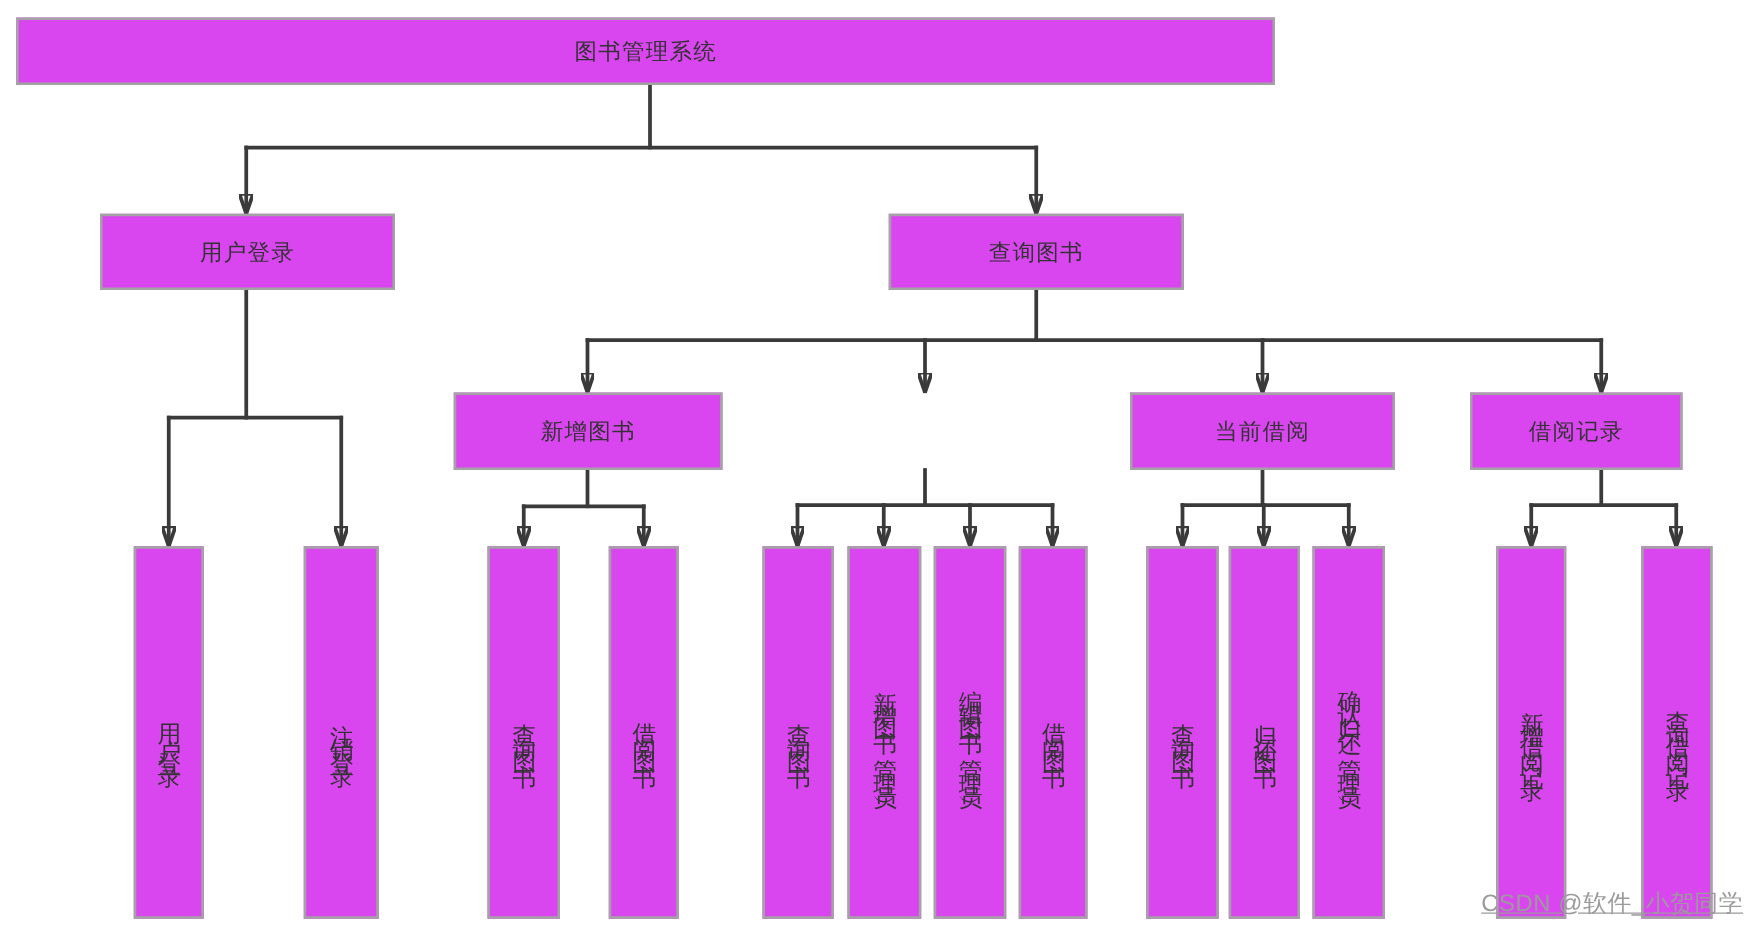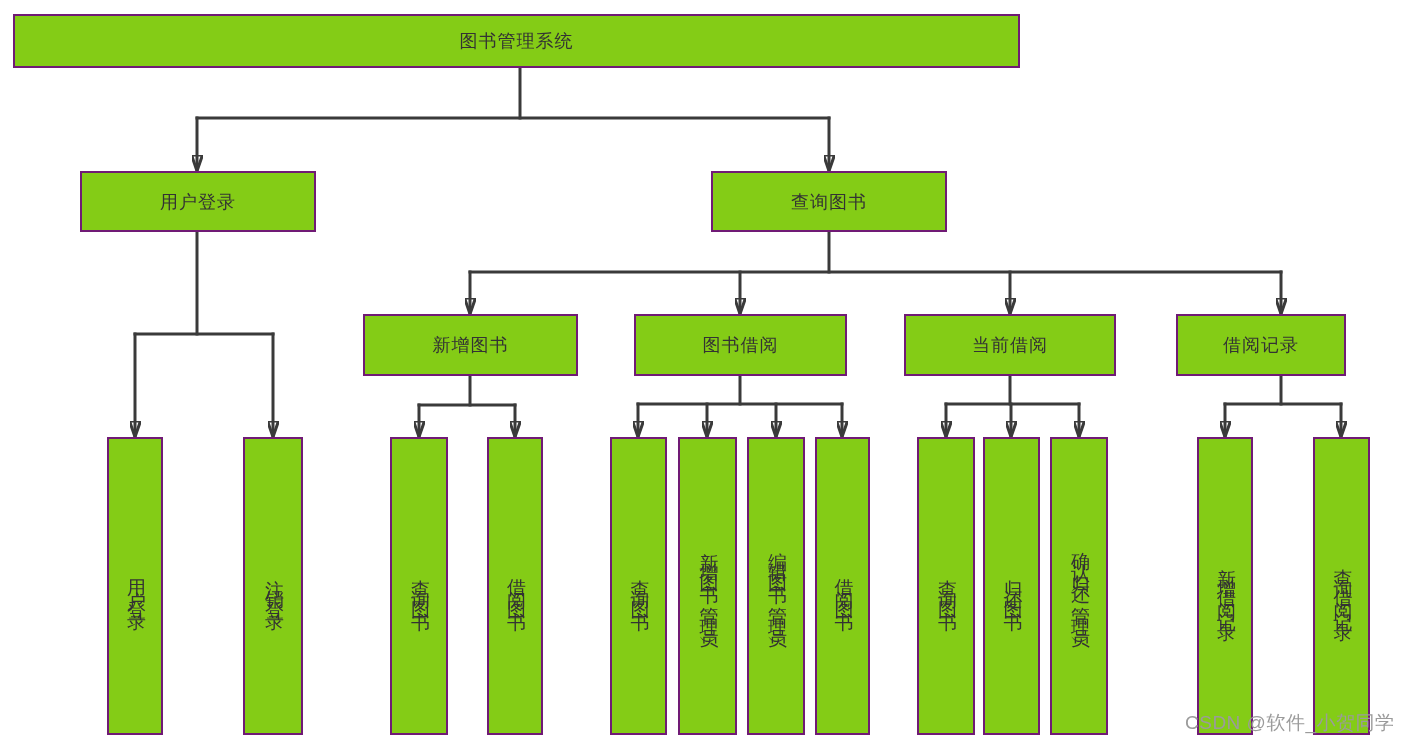--- a/index.html
+++ b/index.html
@@ -14,49 +14,49 @@
   }
   .connectors {
     position: absolute;
     left: 0; top: 0;
     width: 1405px; height: 747px;
     pointer-events: none;
   }
   .connectors path { stroke: #3a3a3a; stroke-width: 3; fill: none; stroke-linecap: square; }
   .node {
     position: absolute;
-    border: 2px solid #701a75;
-    background: #84cc16;
+    border: 2px solid #a3a3a3;
+    background: #d946ef;
     color: #333333;
     display: flex;
     align-items: center;
     justify-content: center;
     font-size: 18px;
     letter-spacing: 1px;
-    font-family: Liberation Mono, monospace;
   }
   .leaf { border-width: 2px; top: 437px; height: 298px; }
   .vtext {
     writing-mode: vertical-rl;
     text-orientation: mixed;
     font-size: 19px;
     line-height: 1;
     letter-spacing: 11px;
     color: #333333;
     white-space: nowrap;
   }
   .watermark {
     position: absolute;
     left: 1185px;
     top: 710px;
     font-size: 19px;
     color: #9b9b9b;
     letter-spacing: 0.5px;
     white-space: nowrap;
     z-index: 5;
+    text-decoration: underline;
   }
 </style>
 </head>
 <body>
 
 <div class="canvas">
 
   <svg class="connectors" viewBox="0 0 1405 747" xmlns="http://www.w3.org/2000/svg">
     <defs>
       <marker id="arrow" viewBox="0 0 16 11" refX="15" refY="5.5" markerWidth="16" markerHeight="11" markerUnits="userSpaceOnUse" orient="auto">
@@ -118,21 +118,20 @@
       <path d="M1341,404 V436" marker-end="url(#arrow)"></path>
     </g>
   </svg>
 
   <div class="node" style="left:13px;top:14px;width:1007px;height:54px">图书管理系统</div>
 
   <div class="node" style="left:80px;top:171px;width:236px;height:61px">用户登录</div>
   <div class="node" style="left:711px;top:171px;width:236px;height:61px">查询图书</div>
 
   <div class="node" style="left:363px;top:314px;width:215px;height:62px">新增图书</div>
-  <div class="node" style="left:634px;top:314px;width:213px;height:62px">图书借阅</div>
   <div class="node" style="left:904px;top:314px;width:212px;height:62px">当前借阅</div>
   <div class="node" style="left:1176px;top:314px;width:170px;height:62px">借阅记录</div>
 
   <div class="node leaf" style="left:107px;width:56px">
     <span class="vtext">用户登录</span>
   </div>
   <div class="node leaf" style="left:243px;width:60px">
     <span class="vtext">注销登录</span>
   </div>
 

